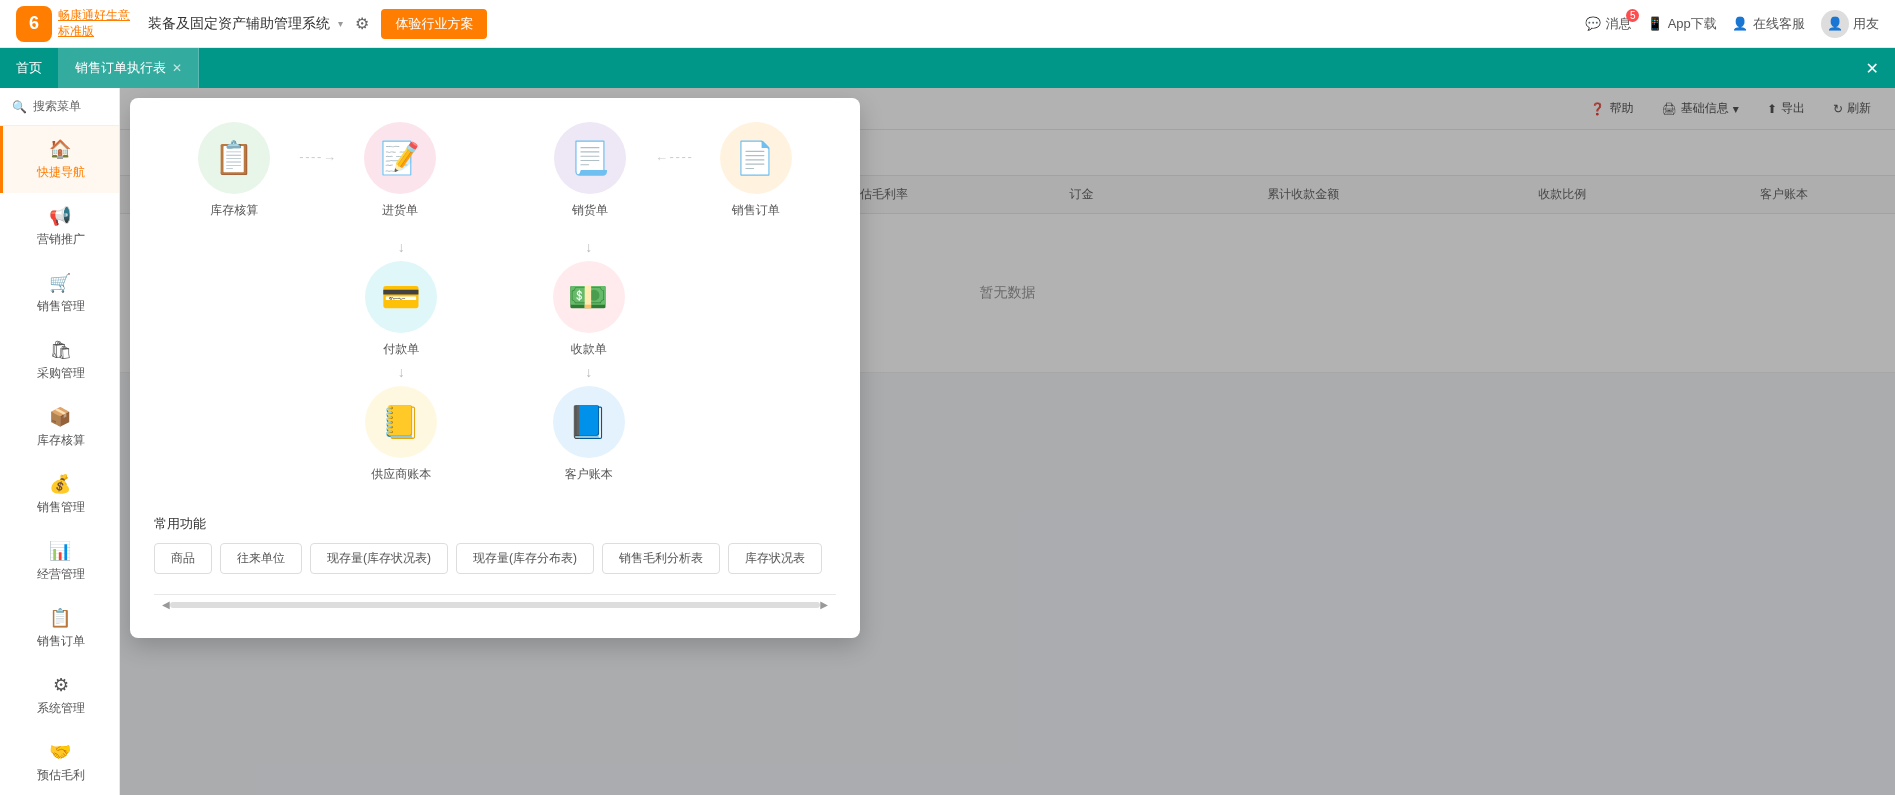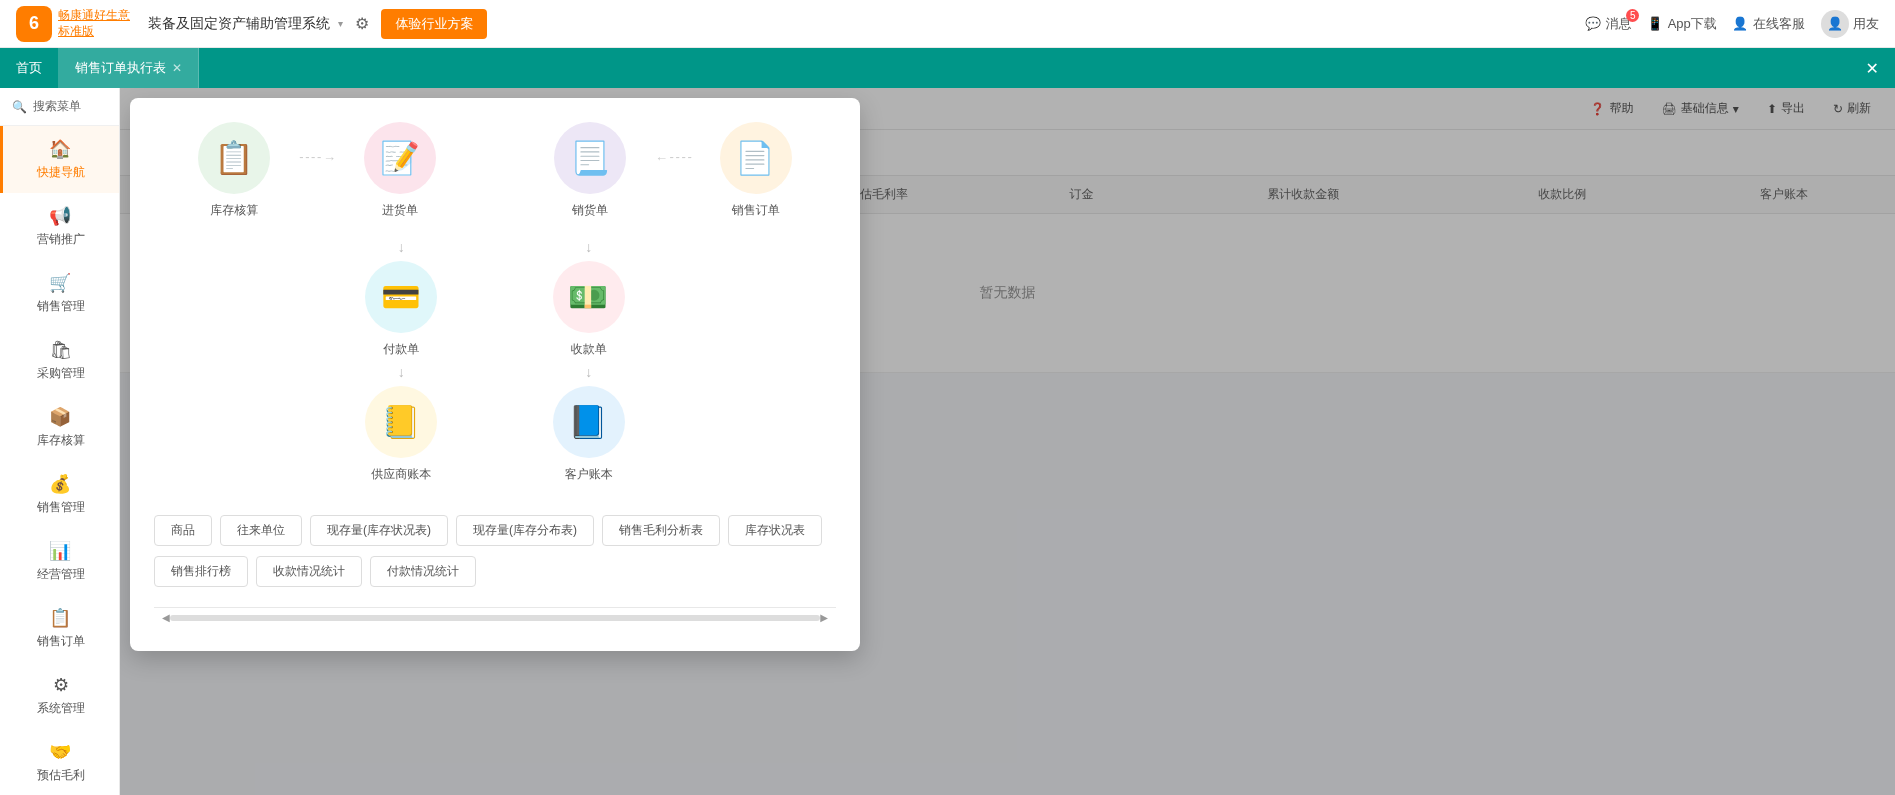--- a/index.html
+++ b/index.html
@@ -355,33 +355,29 @@
                   </div>
                   <span class="workflow-label">客户账本</span>
                 </div>
               </div>
               <div style="width:60px;"></div>
               <div style="width:130px;"></div>
             </div>
           </div>
 
           <div class="common-func-section">
+            <div class="func-title">常用功能</div>
             <div class="func-buttons">
               <button class="func-btn">商品</button>
               <button class="func-btn">往来单位</button>
               <button class="func-btn">现存量(库存状况表)</button>
               <button class="func-btn">现存量(库存分布表)</button>
               <button class="func-btn">销售毛利分析表</button>
               <button class="func-btn">库存状况表</button>
             </div>
-            <div class="func-buttons">
-              <button class="func-btn">销售排行榜</button>
-              <button class="func-btn">收款情况统计</button>
-              <button class="func-btn">付款情况统计</button>
-            </div>
           </div>
 
           <div class="scroll-area">
             <span class="scroll-arrow">◀</span>
             <div class="scroll-bar"></div>
             <span class="scroll-arrow">▶</span>
           </div>
         </div>
       </div>
     </div>

